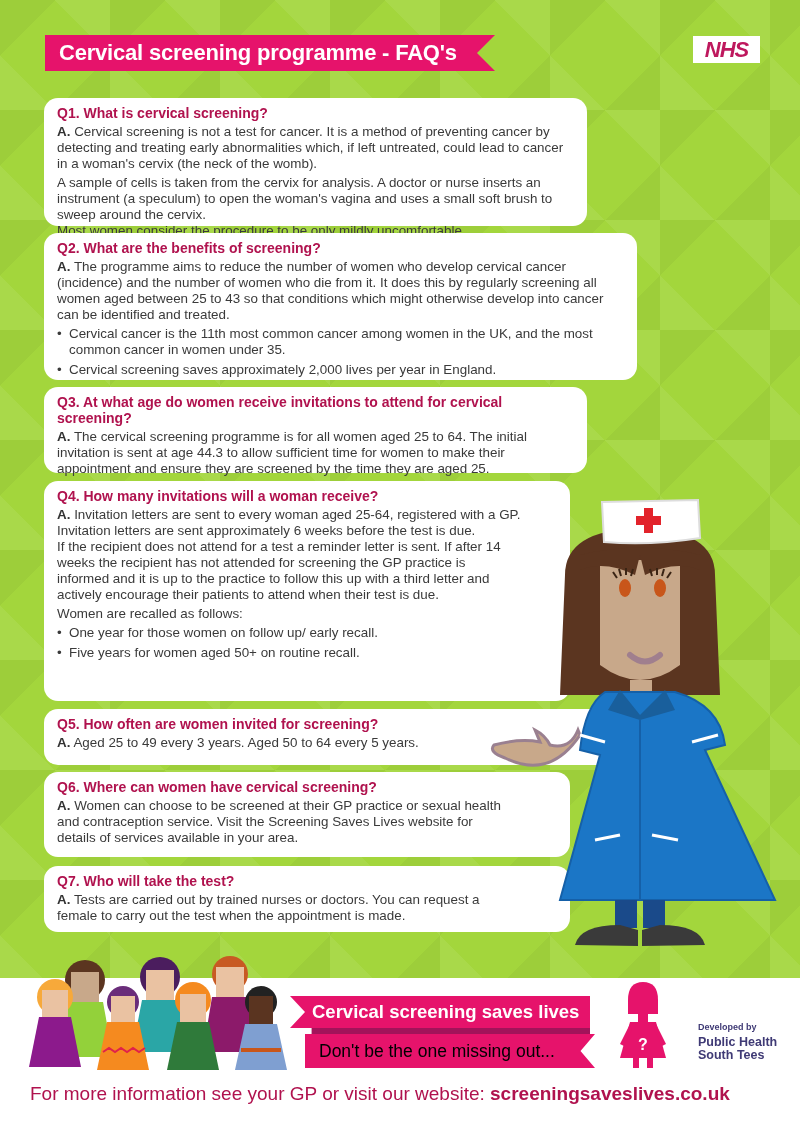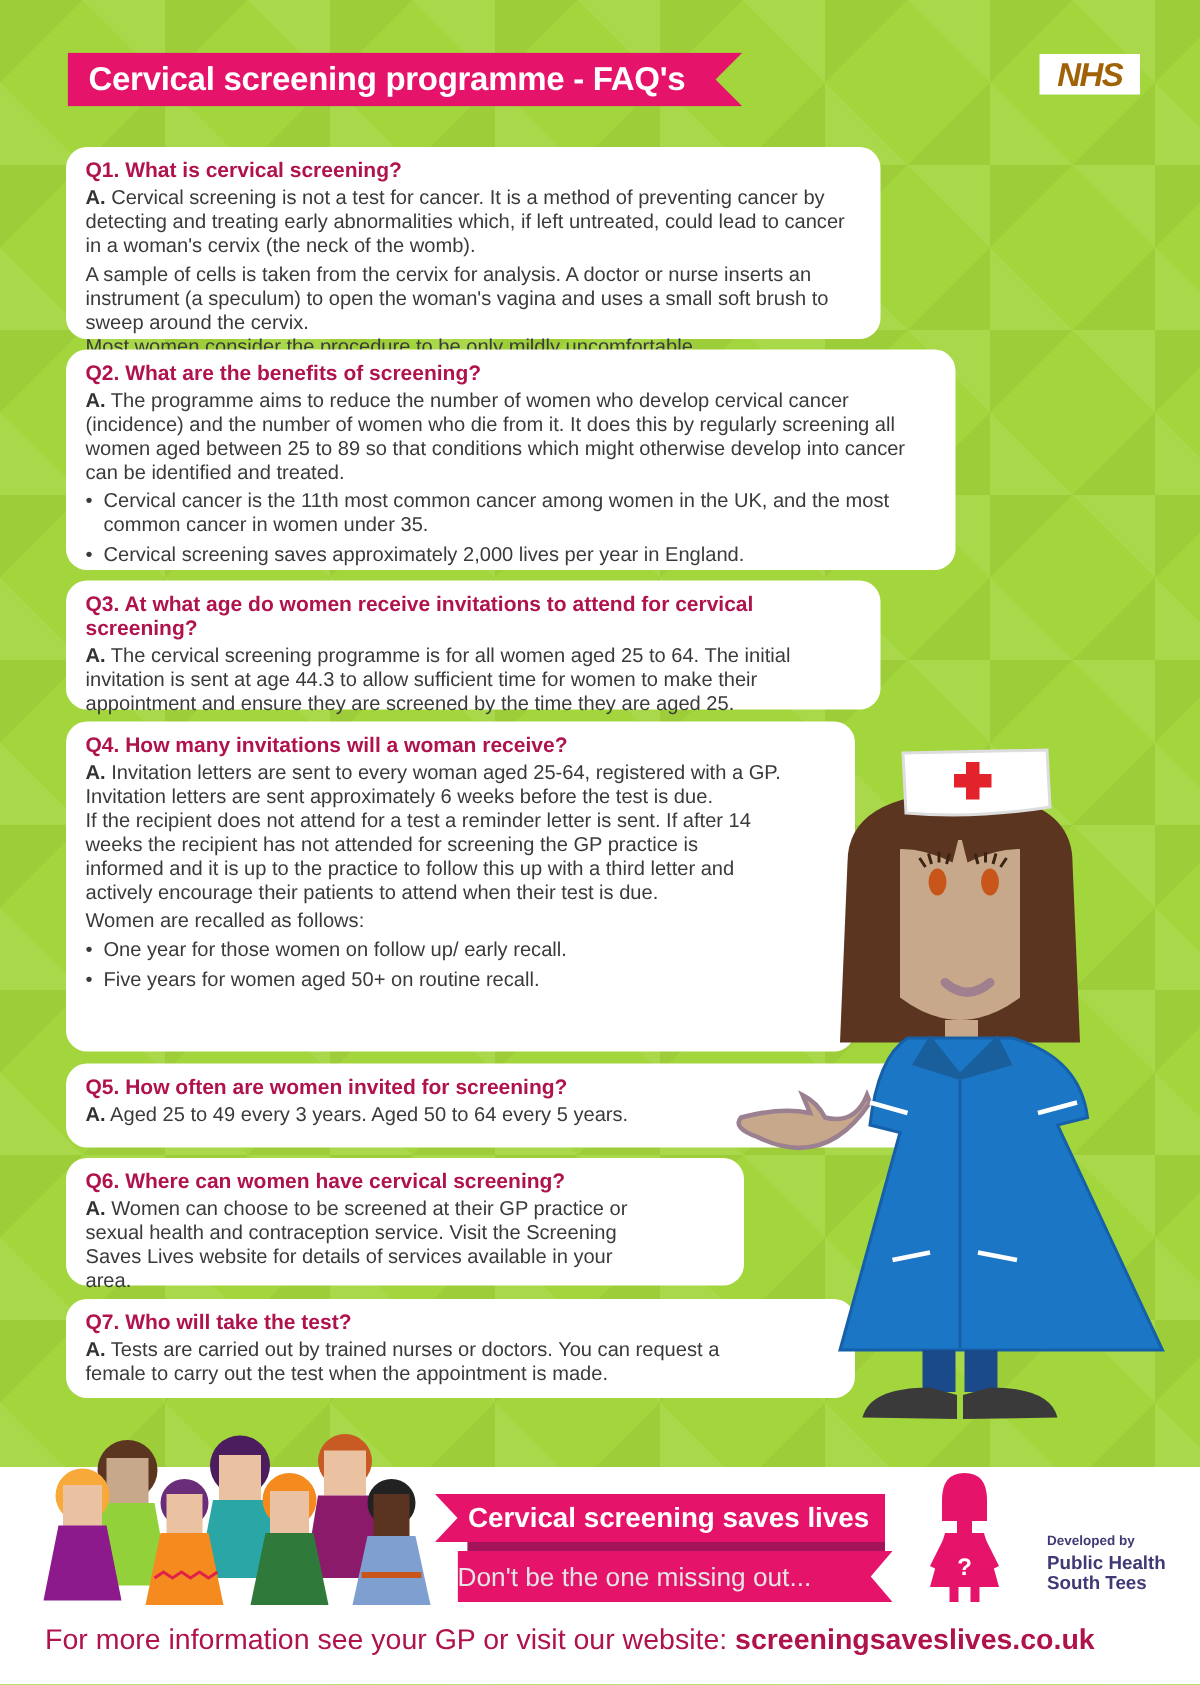--- a/index.html
+++ b/index.html
@@ -17,59 +17,59 @@
     .header-banner {
       position: absolute; left: 45px; top: 35px; height: 36px; width: 450px;
       background: #e6136b; color: #fff;
       font-weight: bold; font-size: 22px; line-height: 36px;
       padding-left: 14px;
       clip-path: polygon(0 0, 100% 0, 96% 50%, 100% 100%, 0 100%);
       letter-spacing: -0.2px;
     }
     .nhs-logo {
       position: absolute; left: 693px; top: 36px; width: 67px; height: 27px;
-      background: #fff; color: #a16207; font-weight: bold; font-style: italic;
+      background: #fff; color: #be185d; font-weight: bold; font-style: italic;
       font-size: 22px; line-height: 27px; text-align: center; letter-spacing: -1px;
     }
     .card {
       position: absolute; background: #fff; border-radius: 14px;
       padding: 7px 14px 6px 13px; font-size: 13.4px; line-height: 16px;
     }
     .card .q { color: #b0124e; font-weight: bold; font-size: 14px; margin-bottom: 3px; }
     .card p { margin-bottom: 3px; }
     .card b { color: #333; }
     .card ul { list-style: none; }
     .card li { padding-left: 12px; position: relative; margin-bottom: 4px; }
     .card li::before { content: "\2022"; position: absolute; left: 0; top: 0; }
     #q1 { left: 44px; top: 98px; width: 543px; height: 128px; }
     #q2 { left: 44px; top: 233px; width: 593px; height: 147px; }
     #q3 { left: 44px; top: 387px; width: 543px; height: 86px; }
     #q4 { left: 44px; top: 481px; width: 526px; height: 220px; }
     #q5 { left: 44px; top: 709px; width: 628px; height: 56px; }
-    #q6 { left: 44px; top: 772px; width: 452px; height: 85px; }
+    #q6 { left: 44px; top: 772px; width: 526px; height: 85px; }
     #q7 { left: 44px; top: 866px; width: 526px; height: 66px; }
     .nurse { position: absolute; left: 480px; top: 480px; width: 300px; height: 470px; }
     .footer {
       position: absolute; left: 0; top: 978px; width: 800px; height: 145px; background: #fff;
     }
     .women { position: absolute; left: 25px; top: 952px; width: 265px; height: 120px; }
     .ribbon1 {
       position: absolute; left: 290px; top: 996px; width: 300px; height: 32px;
       background: #e6136b; color: #fff; font-weight: bold; font-size: 18.5px; line-height: 32px;
       padding-left: 22px;
       clip-path: polygon(0 0, 100% 0, 100% 100%, 0 100%, 5% 50%);
     }
     .ribbon-fold {
       position: absolute; left: 300px; top: 1028px; width: 290px; height: 10px;
       background: #a3135a;
       clip-path: polygon(4% 0, 100% 0, 100% 100%, 4% 100%);
     }
     .ribbon2 {
       position: absolute; left: 305px; top: 1034px; width: 290px; height: 34px;
-      background: #e6136b; color: #e5e5e5; font-size: 17.5px; line-height: 34px; 
+      background: #e6136b; color: #000000; font-size: 17.5px; line-height: 34px; padding-left: 14px;
       clip-path: polygon(0 0, 100% 0, 95% 50%, 100% 100%, 0 100%);
     }
     .silhouette { position: absolute; left: 618px; top: 978px; width: 50px; height: 92px; }
     .dev-by {
       position: absolute; left: 698px; top: 1022px; color: #3f3a75; font-weight: bold;
       font-size: 9px; font-family: "Liberation Sans Narrow","Liberation Sans", sans-serif;
     }
     .ph-name {
       position: absolute; left: 698px; top: 1036px; color: #3f3a75; font-weight: bold;
       font-size: 12.5px; line-height: 13px; width: 80px;
@@ -86,21 +86,21 @@
 <div class="nhs-logo">NHS</div>
 
 <div class="card" id="q1">
   <div class="q">Q1. What is cervical screening?</div>
   <p><b>A.</b><span> Cervical screening is not a test for cancer. It is a method of preventing cancer by detecting and treating early abnormalities which, if left untreated, could lead to cancer in a woman's cervix (the neck of the womb).</span></p>
   <p style="margin-bottom:0"><span>A sample of cells is taken from the cervix for analysis. A doctor or nurse inserts an instrument (a speculum) to open the woman's vagina and uses a small soft brush to sweep around the cervix.</span><br><span>Most women consider the procedure to be only mildly uncomfortable.</span></p>
 </div>
 
 <div class="card" id="q2">
   <div class="q">Q2. What are the benefits of screening?</div>
-  <p><b>A.</b><span> The programme aims to reduce the number of women who develop cervical cancer (incidence) and the number of women who die from it. It does this by regularly screening all women aged between 25 to 89 so that conditions which might otherwise develop into cancer can be identified and treated.</span></p>
+  <p><b>A.</b><span> The programme aims to reduce the number of women who develop cervical cancer (incidence) and the number of women who die from it. It does this by regularly screening all women aged between 25 to 43 so that conditions which might otherwise develop into cancer can be identified and treated.</span></p>
   <ul>
     <li>Cervical cancer is the 11th most common cancer among women in the UK, and the most common cancer in women under 35.</li>
     <li>Cervical screening saves approximately 2,000 lives per year in England.</li>
   </ul>
 </div>
 
 <div class="card" id="q3">
   <div class="q">Q3. At what age do women receive invitations to attend for cervical screening?</div>
   <p><b>A.</b><span> The cervical screening programme is for all women aged 25 to 64. The initial invitation is sent at age 44.3 to allow sufficient time for women to make their appointment and ensure they are screened by the time they are aged 25.</span></p>
 </div>

